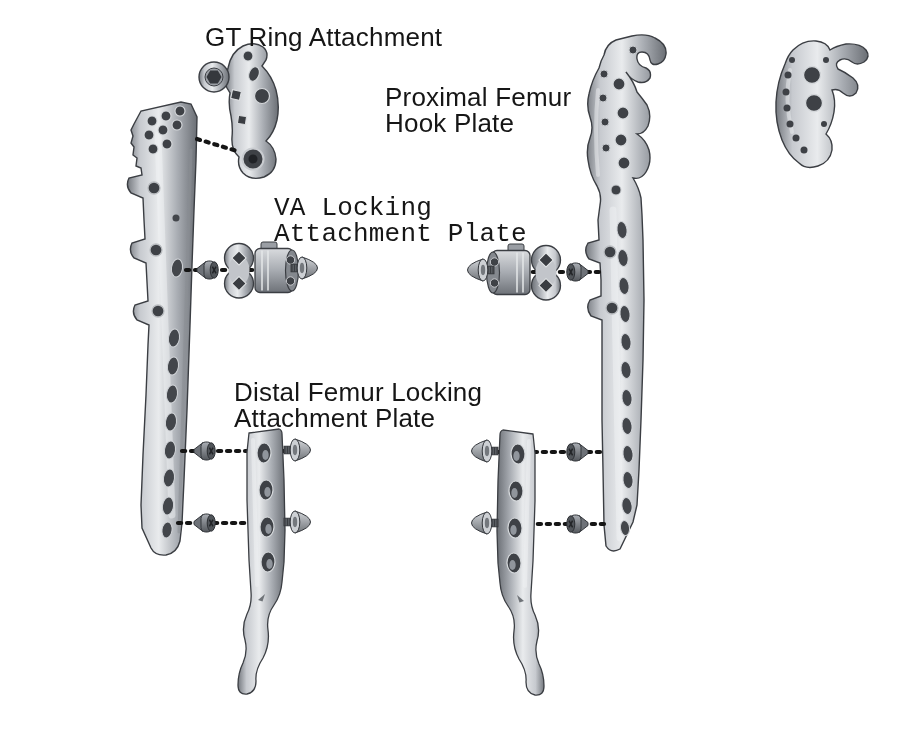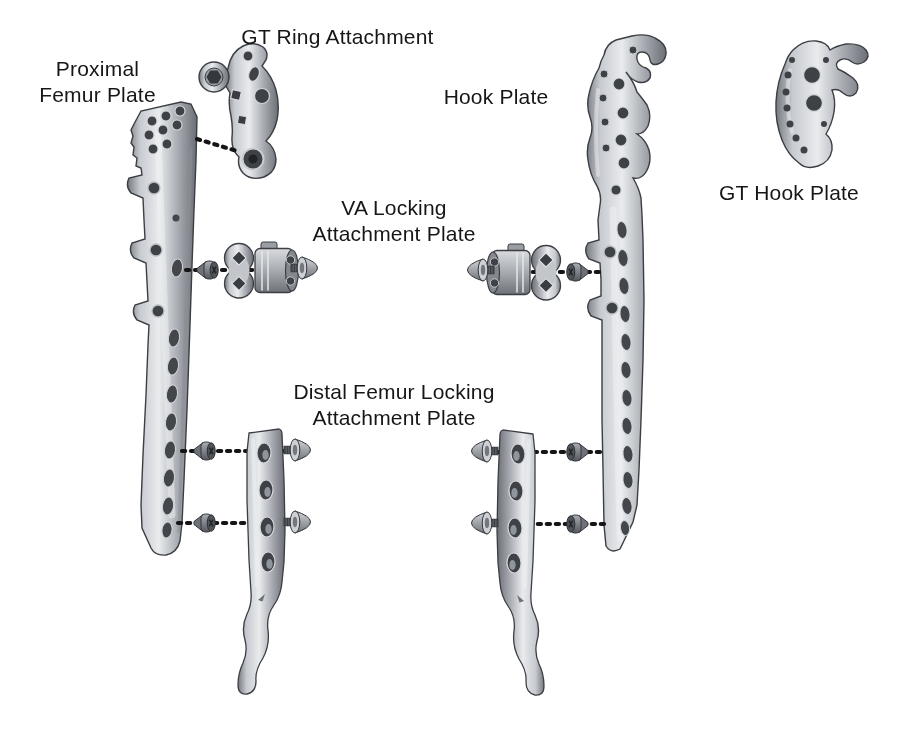--- a/index.html
+++ b/index.html
@@ -5,22 +5,21 @@
   html,body{margin:0;padding:0;background:#fff;}
   .fig{
     position:relative;
     width:900px;height:740px;
     background:#ffffff;
     font-family:"Liberation Sans", sans-serif;
     overflow:hidden;
   }
   .lbl{
     position:absolute;
-    text-align:center;
-    font-size:21px;
+    font-size:26px;
     line-height:26px;
     color:#161616;
     letter-spacing:0.2px;
     white-space:nowrap;
   }
   .lbl span{display:block;}
   svg{position:absolute;left:0;top:0;}
 </style>
 </head>
 <body>
@@ -240,40 +239,34 @@
 
     <line x1="197" y1="139" x2="237" y2="151" stroke="#151515" stroke-width="4.2" stroke-dasharray="3.2 5.8" stroke-linecap="round"></line>
 
     <use href="#vaAsm"></use>
     <use href="#vaAsm" transform="translate(785,2) scale(-1,1)"></use>
 
     <use href="#distalAsm"></use>
     <use href="#distalAsm" transform="translate(782,1) scale(-1,1)"></use>
   </svg>
 
-  <div class="lbl" style="left:10px;top:56px;width:175px;">
-    <span>Proximal</span>
-    <span>Femur Plate</span>
-  </div>
 
   <div class="lbl" style="left:205px;top:24px;width:265px;">
     <span>GT Ring Attachment</span>
   </div>
 
   <div class="lbl" style="left:385px;top:84px;width:222px;">
+    <span>Proximal Femur</span>
     <span>Hook Plate</span>
   </div>
 
-  <div class="lbl" style="left:274px;top:195px;width:240px;">
+  <div class="lbl" style="left:274px;top:195px;width:240px;font-family:Liberation Mono, monospace;">
     <span>VA Locking</span>
     <span>Attachment Plate</span>
   </div>
 
   <div class="lbl" style="left:234px;top:379px;width:320px;">
     <span>Distal Femur Locking</span>
     <span>Attachment Plate</span>
   </div>
 
-  <div class="lbl" style="left:689px;top:180px;width:200px;">
-    <span>GT Hook Plate</span>
-  </div>
 
 </div>
 
 </body></html>

